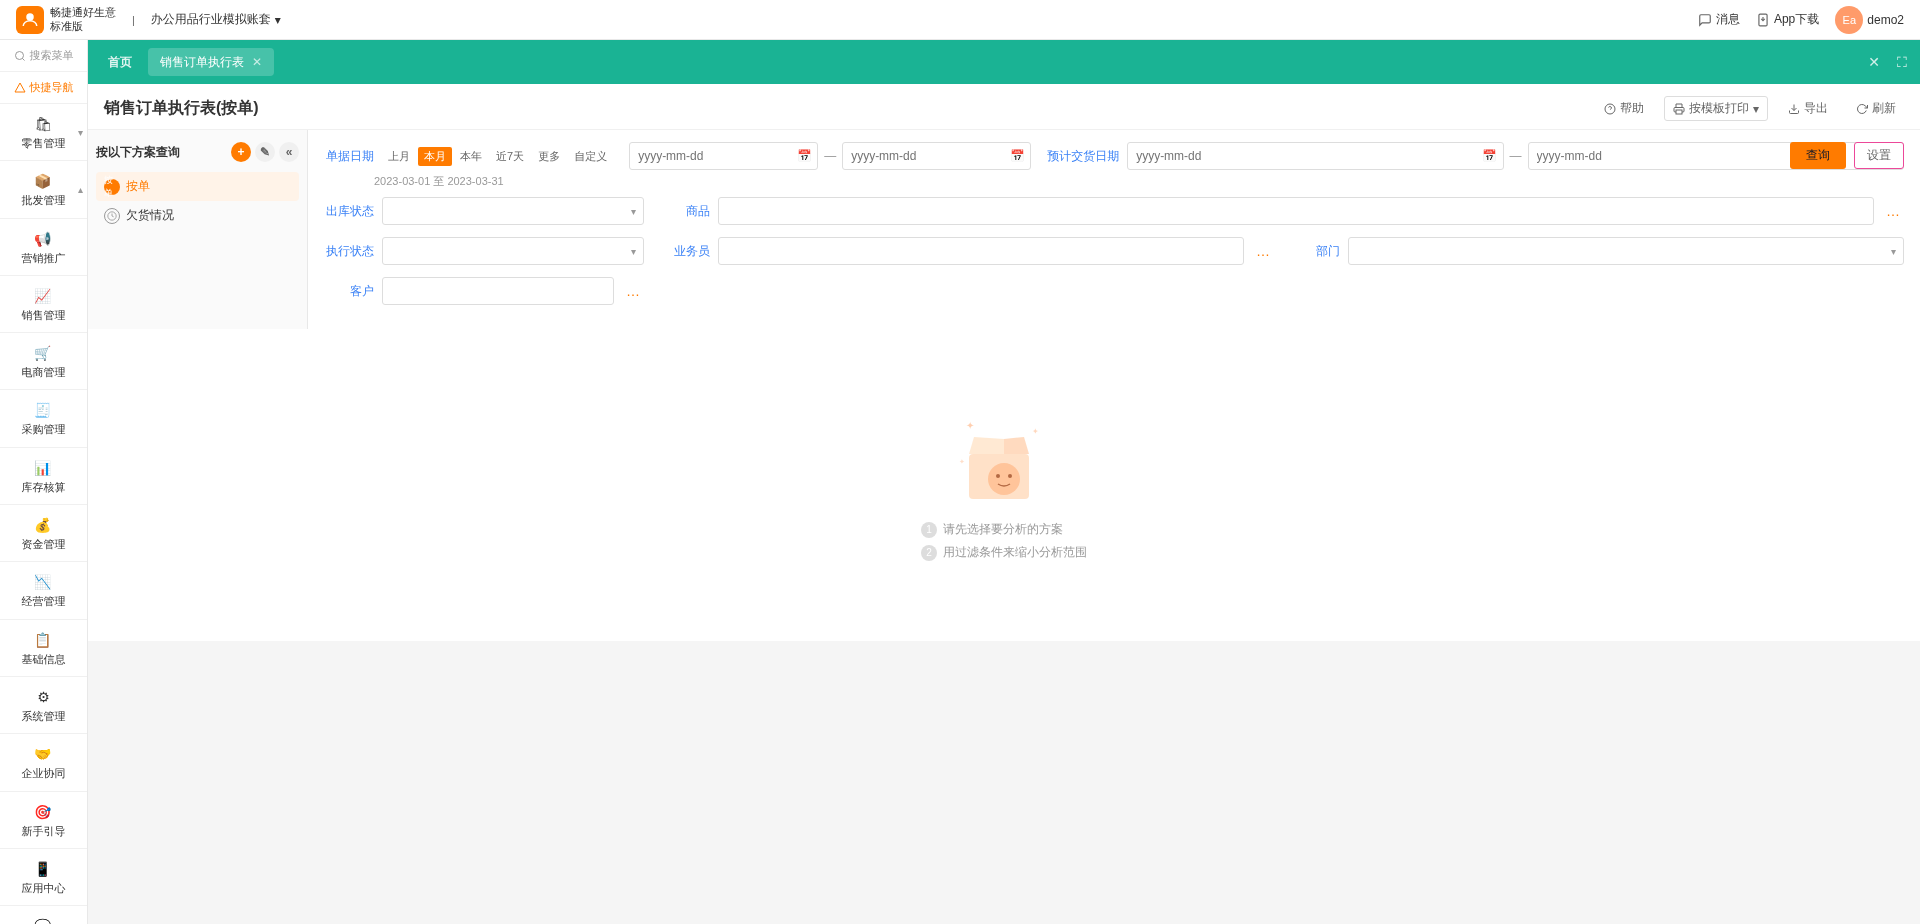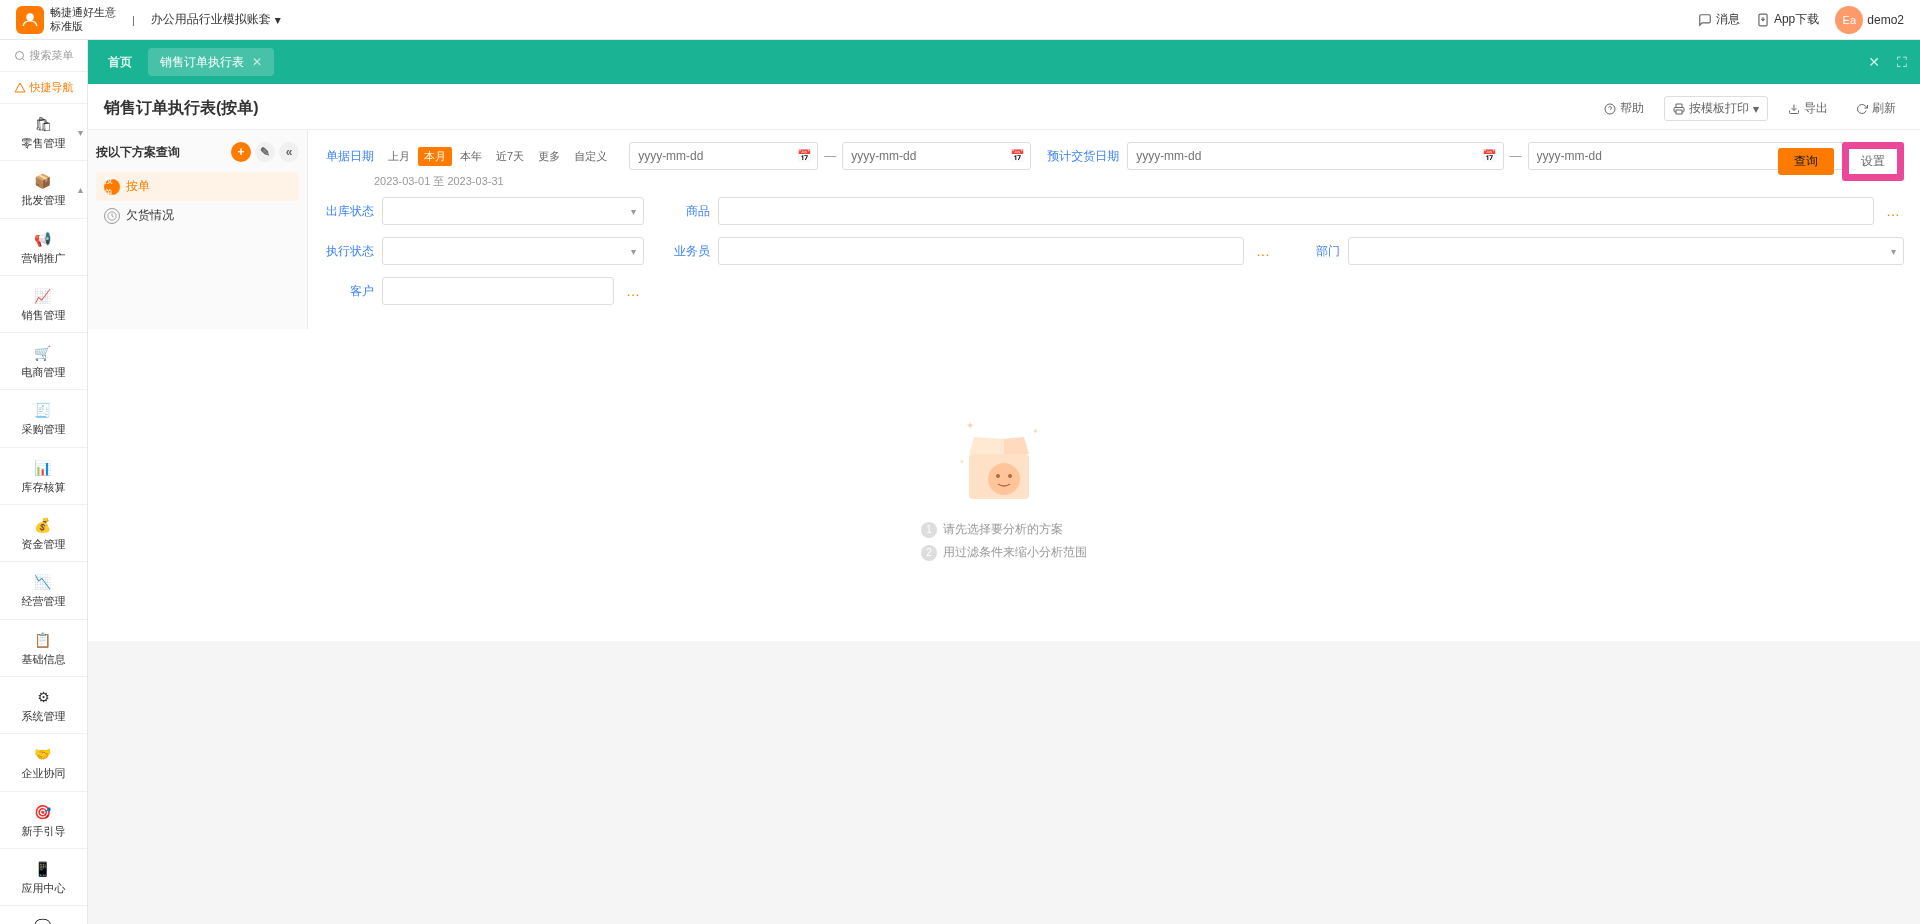--- a/index.html
+++ b/index.html
@@ -241,21 +241,21 @@
       color: #0f172a;
       border: none;
       padding: 5px 16px;
       border-radius: 3px;
       font-size: 12px;
       cursor: pointer;
     }
     .btn-gray {
       background: #fff;
       color: #666;
-      border: 7px solid #ec4899;
+      border: 1px solid #ec4899;
       padding: 4px 12px;
       border-radius: 3px;
       font-size: 12px;
       cursor: pointer;
     }
 
     
     .filter-section {
       display: flex;
       gap: 0;

